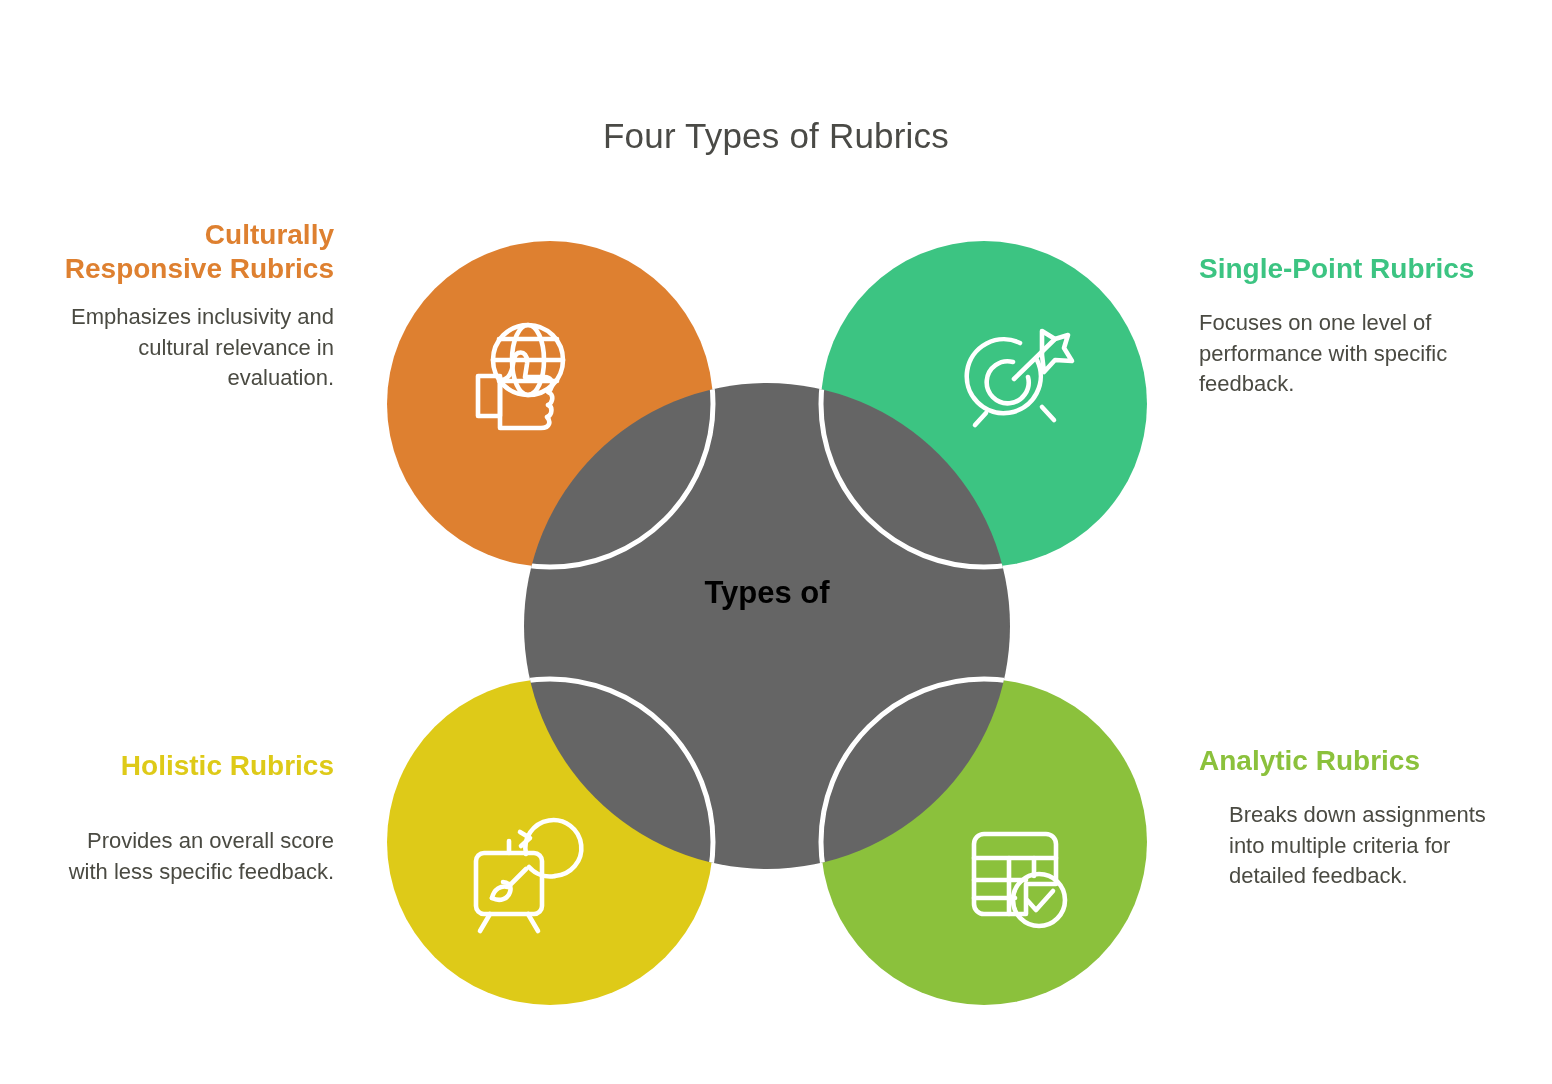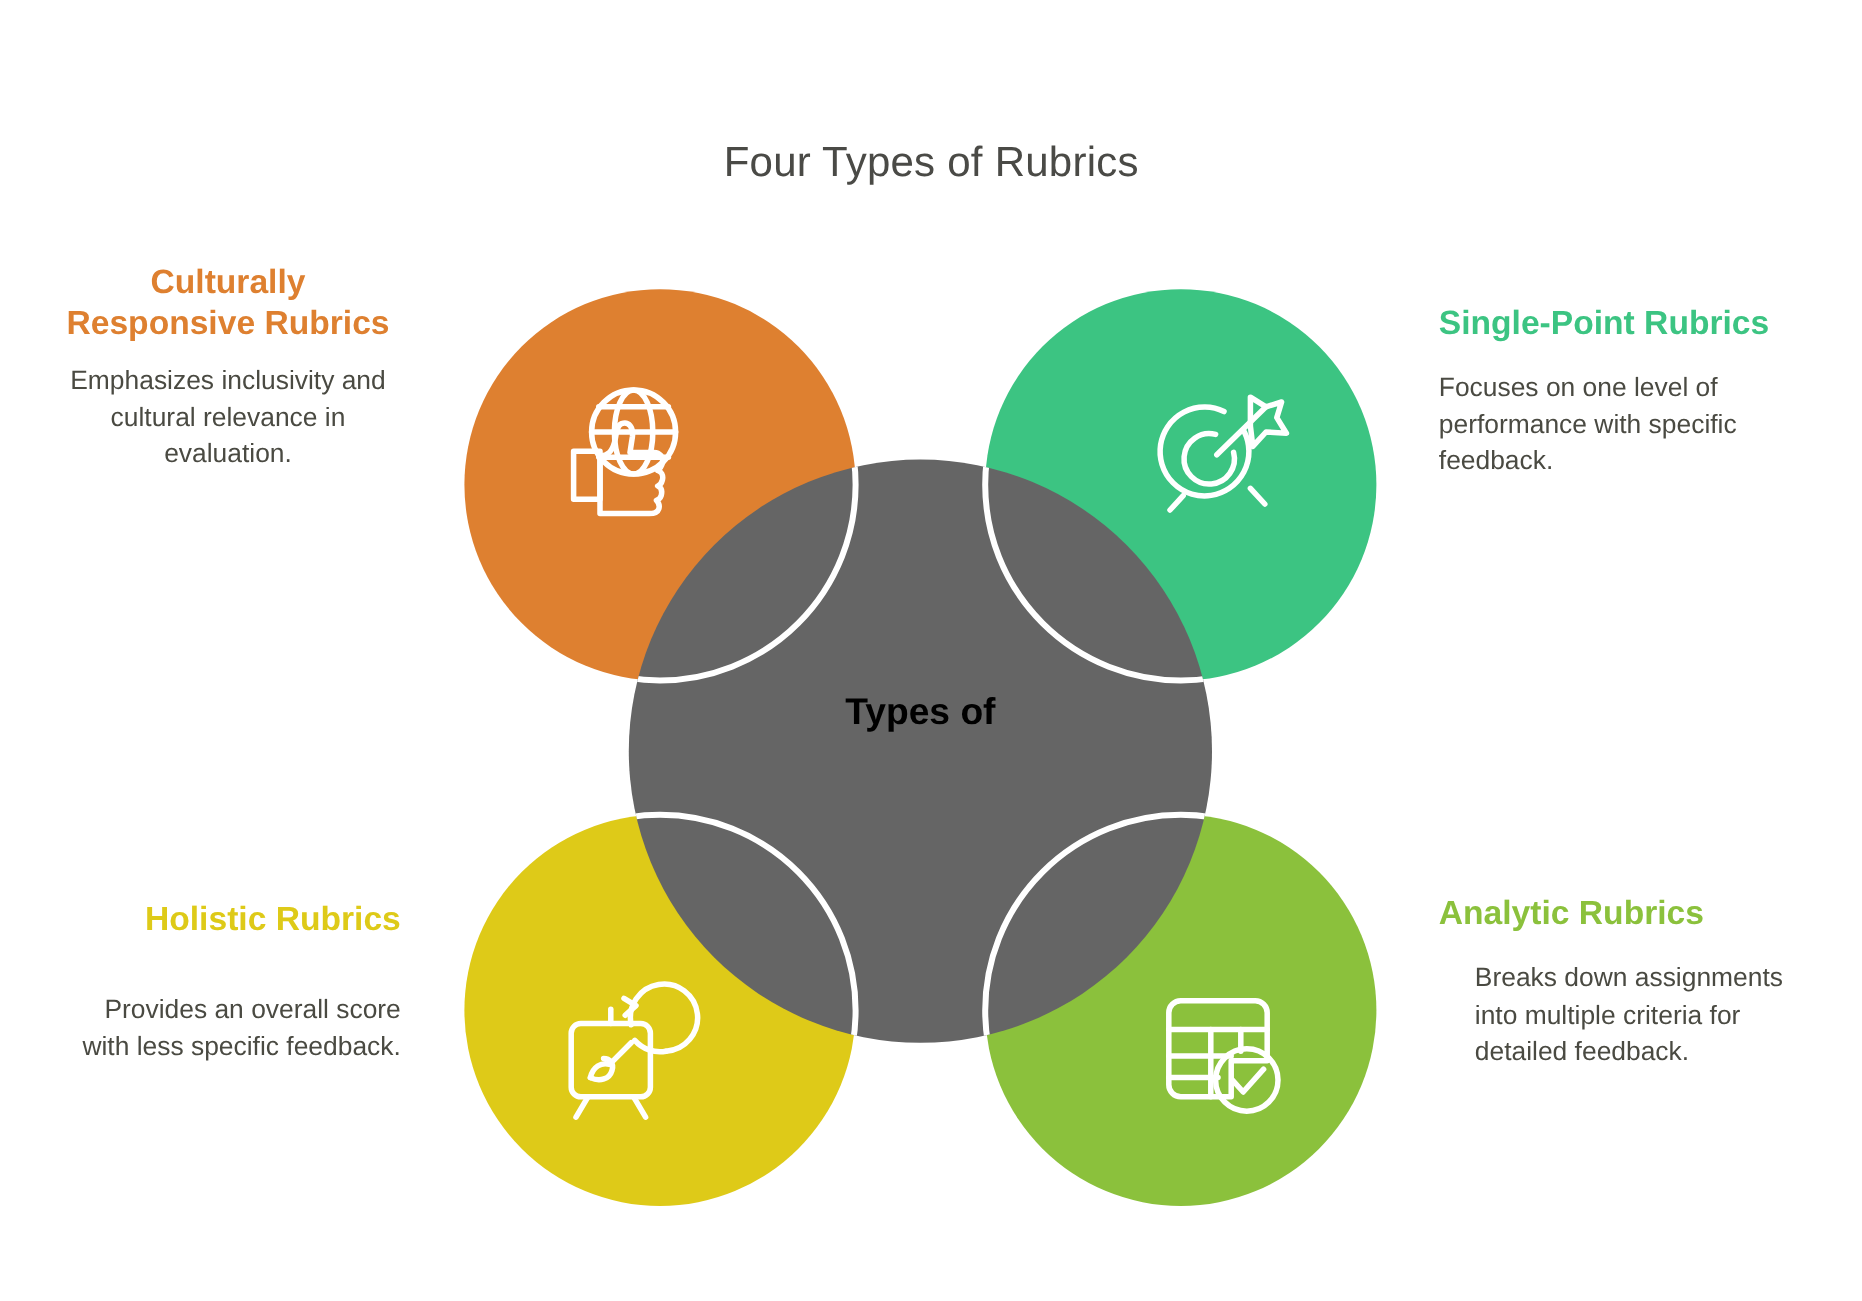--- a/index.html
+++ b/index.html
@@ -70,21 +70,21 @@
     margin: 0 0 16px 0;
   }
   .block .desc {
     font-size: 22px;
     font-weight: 400;
     line-height: 1.38;
     color: #4a4a42;
     margin: 0;
   }
 
-  .block-tl { left: 46px;   top: 200px;  text-align: center; }
+  .block-tl { left: 46px;   top: 200px;  text-align: right; }
   .block-bl { left: 46px;   top: 731px;  text-align: right; }
   .block-tr { left: 1199px; top: 234px;  text-align: left;  }
   .block-br { left: 1199px; top: 726px;  text-align: left;  }
 
   .block-tl .heading { color: #DE8030; }
   .block-tr .heading { color: #3CC482; }
   .block-bl .heading { color: #DECA18; }
   .block-br .heading { color: #8BC13C; }
 
   .block-tr .desc { margin-top: 22px; }

